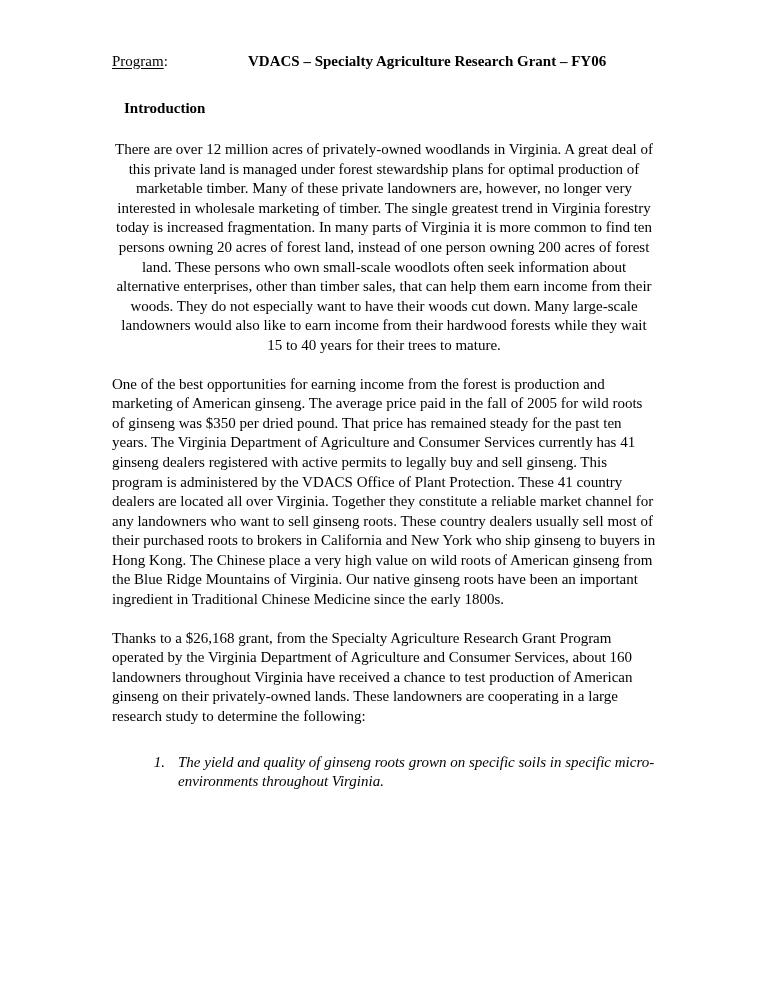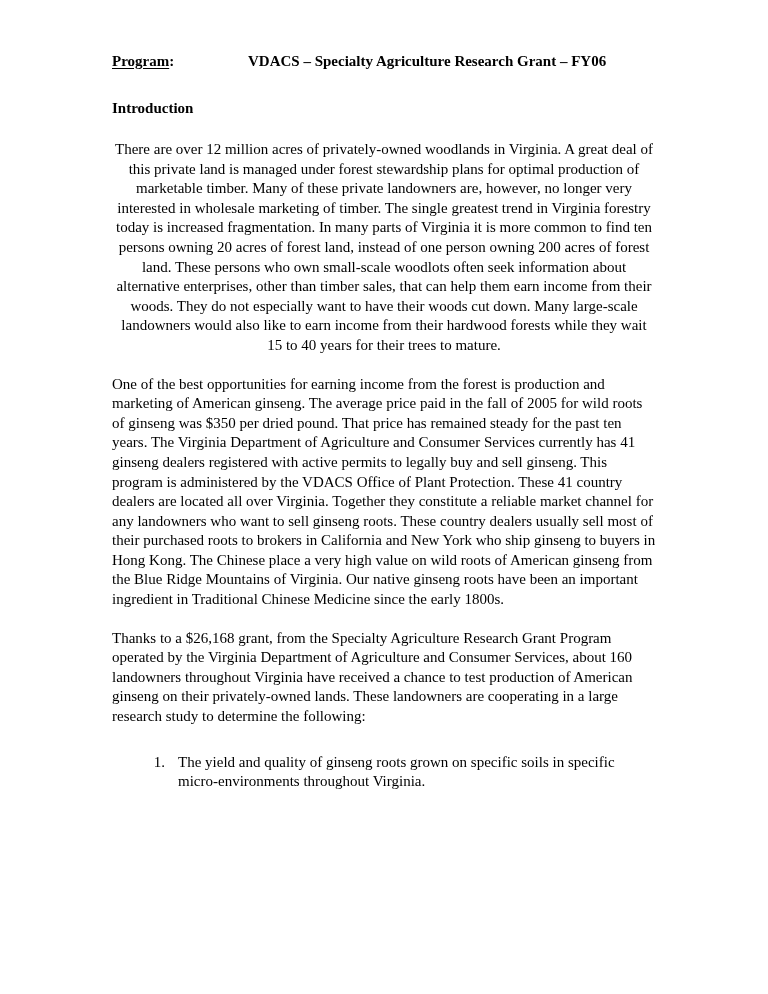--- a/index.html
+++ b/index.html
@@ -39,39 +39,39 @@
     vertical-align: top;
     padding: 0 0 17px 0;
     font-size: 15px;
     line-height: 1.28;
   }
   .meta-row:last-child td {
     padding-bottom: 0;
   }
   .meta-label {
     width: 136px;
-    font-weight: bold;
+    font-weight: normal;
     white-space: nowrap;
   }
   .meta-label .u {
     text-decoration: underline;
     text-underline-offset: 2px;
   }
   .meta-value {
     font-weight: bold;
     margin-left: 21px;
   }
   .meta-value .line {
     display: block;
     line-height: 1.285;
   }
   .section-heading {
     font-weight: bold;
     font-size: 15px;
-    margin: 28px 0 0 0;
+    margin: 28px 0 0 12px;
     line-height: 1.25;
   }
   .body-para {
     font-size: 15px;
     line-height: 19.6px;
     margin: 19px 0 0 0;
     text-align: left;
   }
   .body-para.first {
     margin-top: 22px;
@@ -84,20 +84,21 @@
     counter-reset: numlist;
   }
   ol.num-list > li {
     position: relative;
     counter-increment: numlist;
     font-size: 15px;
     line-height: 19.6px;
     padding-left: 45px;
     margin-left: 21px;
     margin-bottom: 20px;
+    font-style: italic;
   }
   ol.num-list > li::before {
     content: counter(numlist) ".";
     position: absolute;
     left: 0;
     top: 0;
     width: 32px;
     text-align: right;
   }
 </style>

